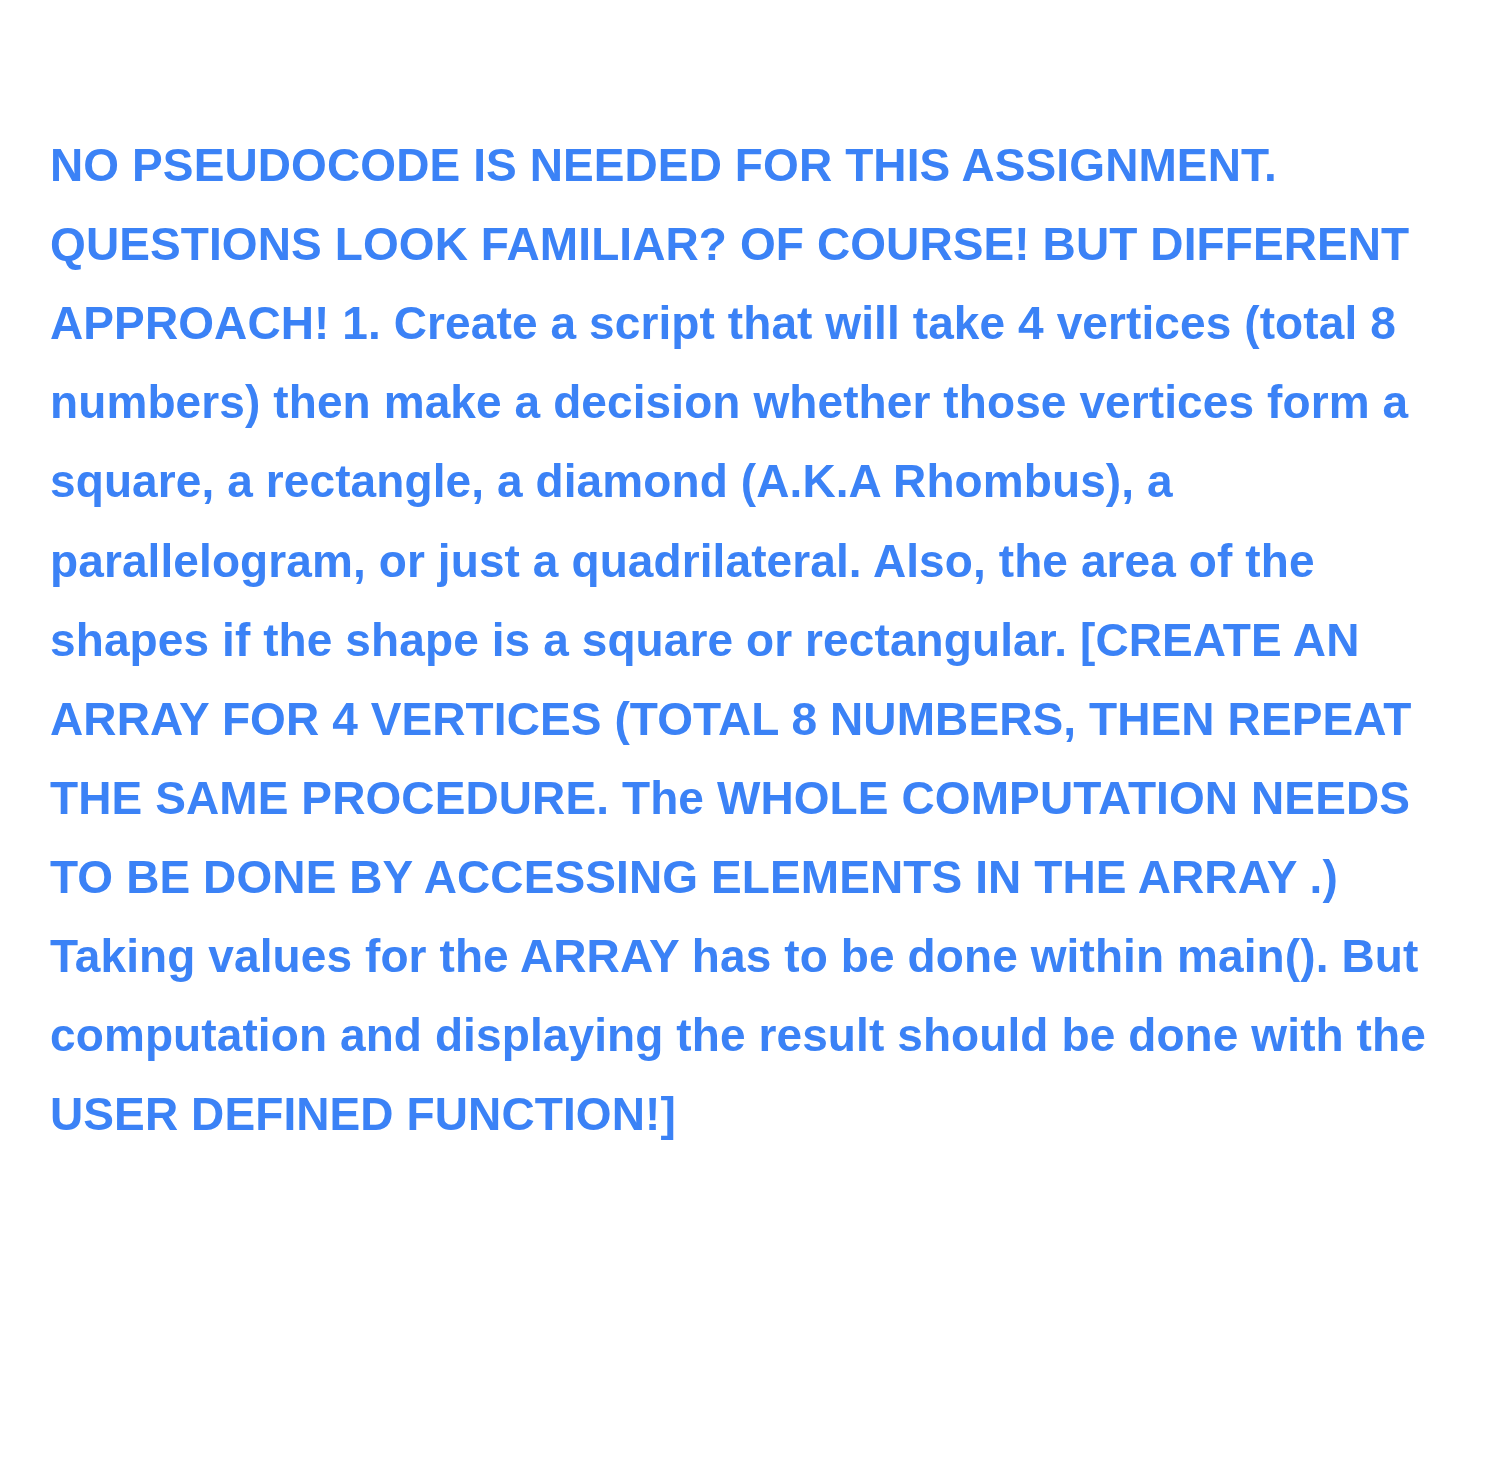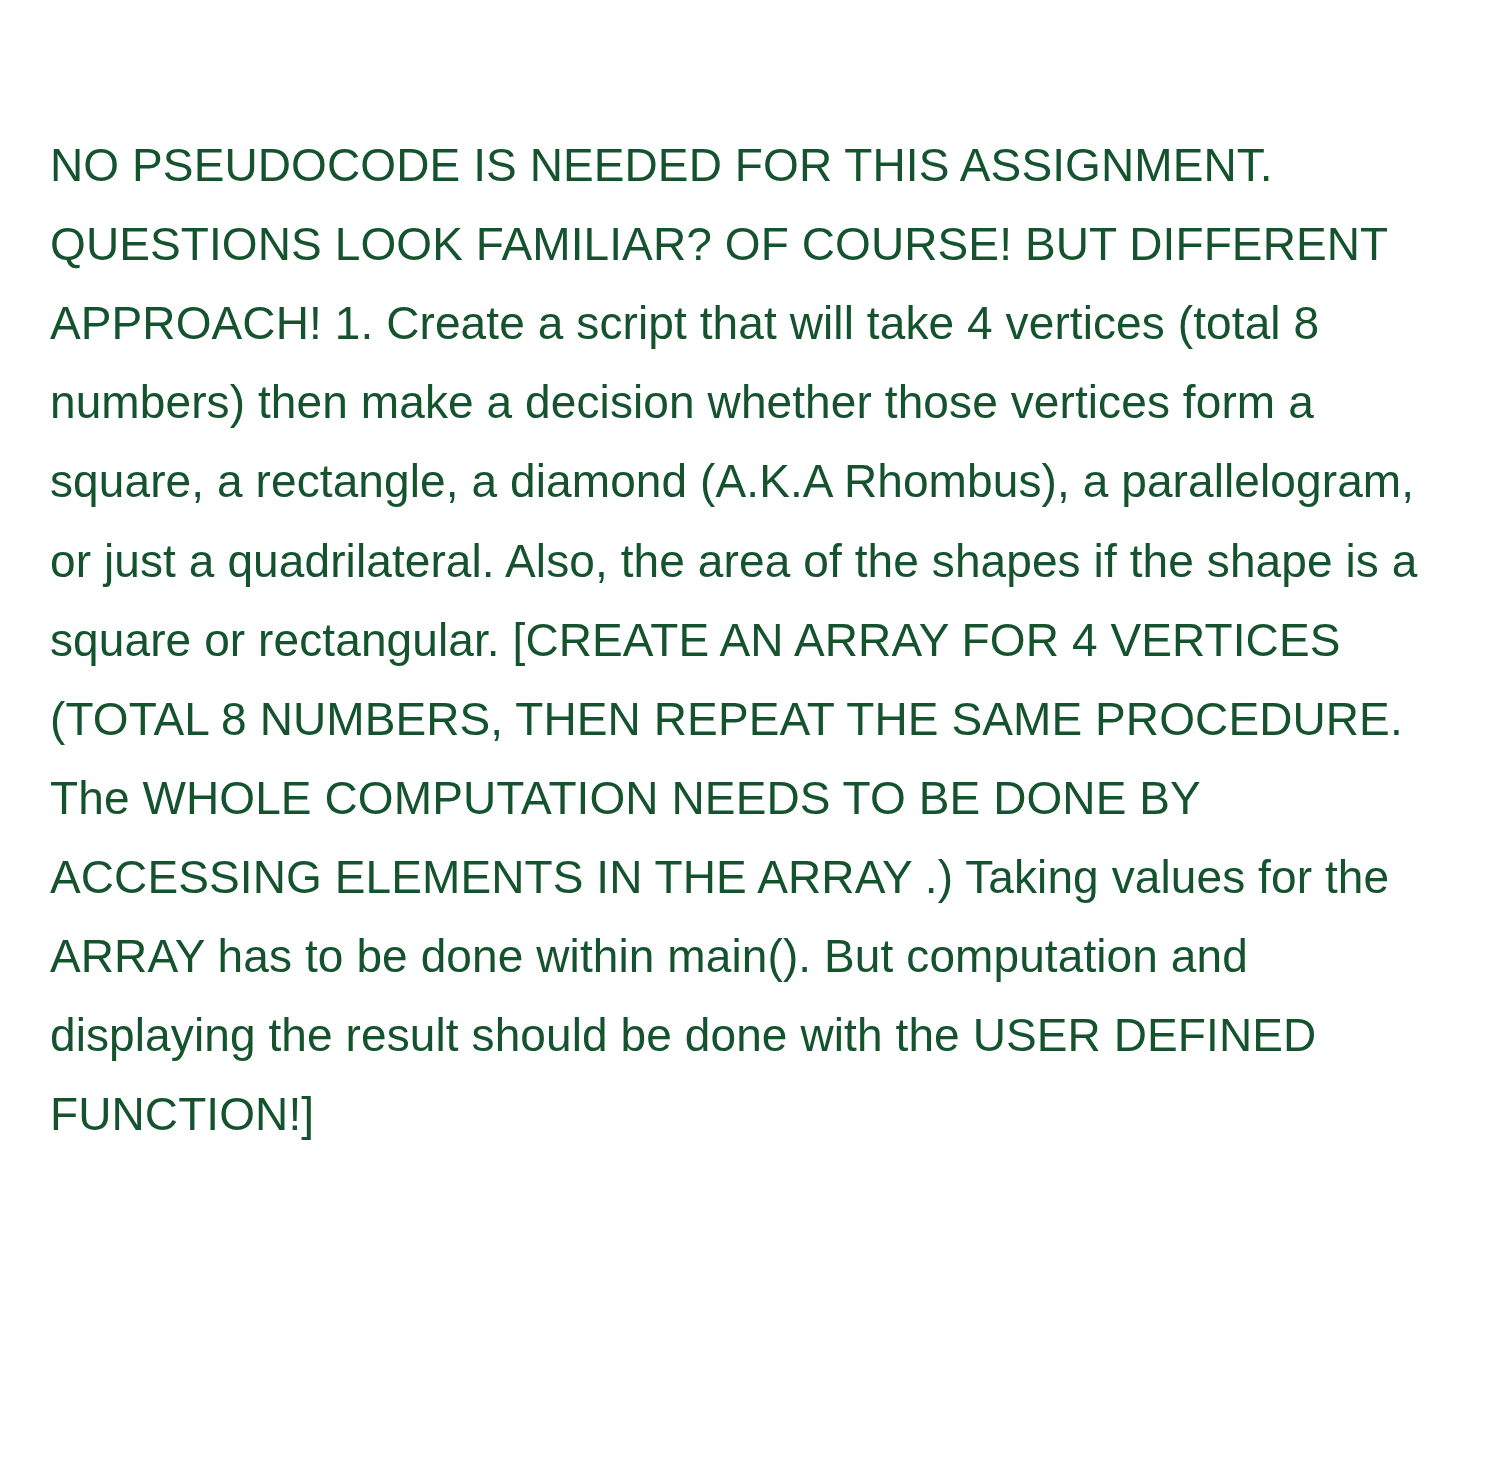--- a/index.html
+++ b/index.html
@@ -13,23 +13,23 @@
   }
   .page {
     box-sizing: border-box;
     width: 1500px;
     height: 1480px;
     padding: 80px 50px 60px 50px;
   }
   .body-text {
     font-size: 46px;
     line-height: 1.72;
-    font-weight: 400;
+    font-weight: 700;
     letter-spacing: 0.1px;
-    color: #14532d;
+    color: #3b82f6;
   }
 </style>
 </head>
 <body>
 
 <div class="page">
   <p class="body-text">NO PSEUDOCODE IS NEEDED FOR THIS ASSIGNMENT. QUESTIONS LOOK FAMILIAR? OF COURSE! BUT DIFFERENT APPROACH! 1. Create a script that will take 4 vertices (total 8 numbers) then make a decision whether those vertices form a square, a rectangle, a diamond (A.K.A Rhombus), a parallelogram, or just a quadrilateral. Also, the area of the shapes if the shape is a square or rectangular. [CREATE AN ARRAY FOR 4 VERTICES (TOTAL 8 NUMBERS, THEN REPEAT THE SAME PROCEDURE. The WHOLE COMPUTATION NEEDS TO BE DONE BY ACCESSING ELEMENTS IN THE ARRAY .) Taking values for the ARRAY has to be done within main(). But computation and displaying the result should be done with the USER DEFINED FUNCTION!]</p>
 </div>
 
 </body></html>

